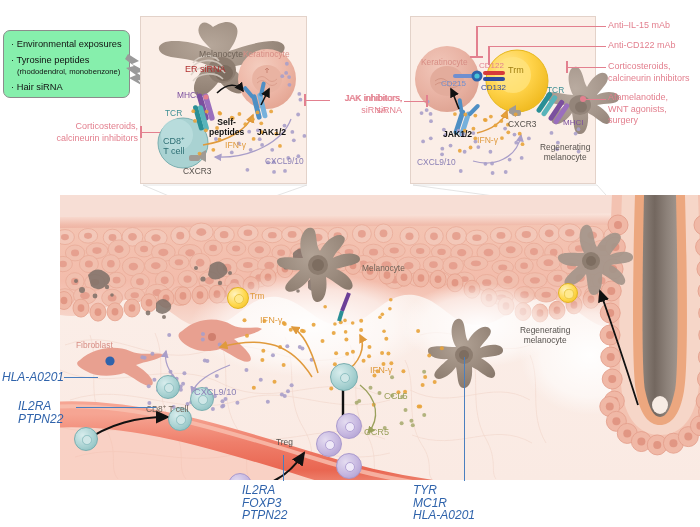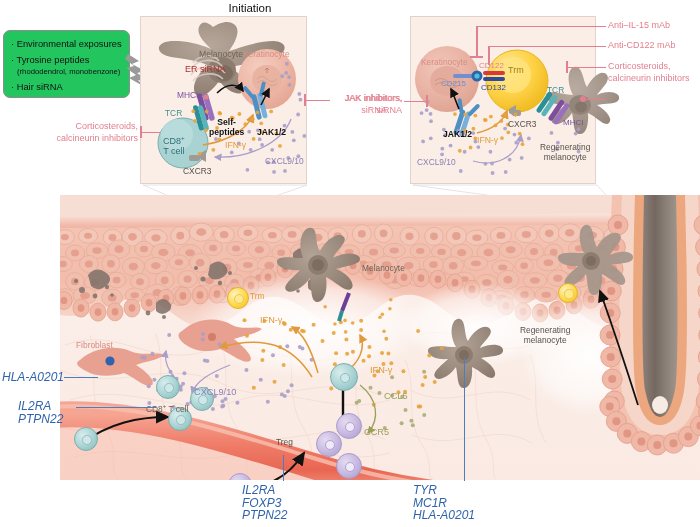--- a/index.html
+++ b/index.html
@@ -9,21 +9,21 @@
   .abs{position:absolute;}
   .nosel{user-select:none;}
 
   
   .panel-title{font-size:11.5px;color:#111;text-align:center;white-space:nowrap;}
 
   
   .inset{background:#fbeee7;border:1px solid #e3d2c9;box-sizing:border-box;}
 
   
-  .trigbox{background:#22c55e;border:1px solid #8c8c8c;border-radius:7px;
+  .trigbox{background:#86efac;border:1px solid #8c8c8c;border-radius:7px;
            box-sizing:border-box;padding:7px 8px 7px 7px;}
   .trigbox .li{font-size:9.3px;color:#111;line-height:13px;white-space:nowrap;}
   .trigbox .sub{font-size:7.7px;color:#111;line-height:10.5px;padding-left:6px;white-space:nowrap;}
 
   
   .tx{color:#e3808f;font-size:9px;line-height:11.5px;white-space:nowrap;}
   .tx.r{text-align:right;}
   .pinkline{background:#e3808f;height:1px;}
   .pinkbar{background:#e3808f;width:1px;}
 
@@ -60,21 +60,20 @@
        border:1px solid #e2b41e;}
   .trm .nuc{position:absolute;left:50%;top:50%;width:40%;height:40%;margin-left:-20%;margin-top:-20%;
        border-radius:50%;background:#ffe98e;border:1px solid #eac94a;}
   svg{overflow:visible;}
 </style>
 </head>
 <body>
 
 <div id="stage">
 
-  <div class="abs panel-title nosel" style="left:160px;top:2px;width:180px;">Initiation</div>
 
   <svg class="abs" style="left:0;top:0;width:700px;height:527px;pointer-events:none;">
     <polygon points="143,185 307,185 250,205 190,205" fill="#ffffff" stroke="#dddddd" stroke-width="0.8"></polygon>
     <polygon points="413,185 597,185 700,300 560,205" fill="#ffffff" stroke="#dddddd" stroke-width="0.8"></polygon>
   </svg>
 
   <div class="abs" id="skin">
 
     <div class="skinbg" style="background:linear-gradient(#fdf3ee 0%, #fbeee8 30%, #faeae3 100%);"></div>
 
@@ -1233,16 +1232,21 @@
   <div class="abs pinkline" style="left:488px;top:46px;width:118px;"></div>
   <div class="abs pinkbar" style="left:488px;top:46px;height:19px;width:1.6px;"></div>
 
   <div class="abs tx nosel" style="left:608px;top:61px;">
     <div>Corticosteroids,</div>
     <div>calcineurin inhibitors</div>
   </div>
   <div class="abs pinkline" style="left:566px;top:67px;width:40px;"></div>
   <div class="abs pinkbar" style="left:566px;top:61px;height:12px;width:1.6px;"></div>
 
+  <div class="abs tx nosel" style="left:608px;top:92px;">
+    <div>Afamelanotide,</div>
+    <div>WNT agonists,</div>
+    <div>surgery</div>
+  </div>
   <div class="abs pinkline" style="left:583px;top:99px;width:23px;"></div>
   <div class="abs" style="left:580px;top:96px;width:6px;height:6px;border-radius:50%;background:#e3808f;"></div>
 
 </div>
 
 </body></html>

